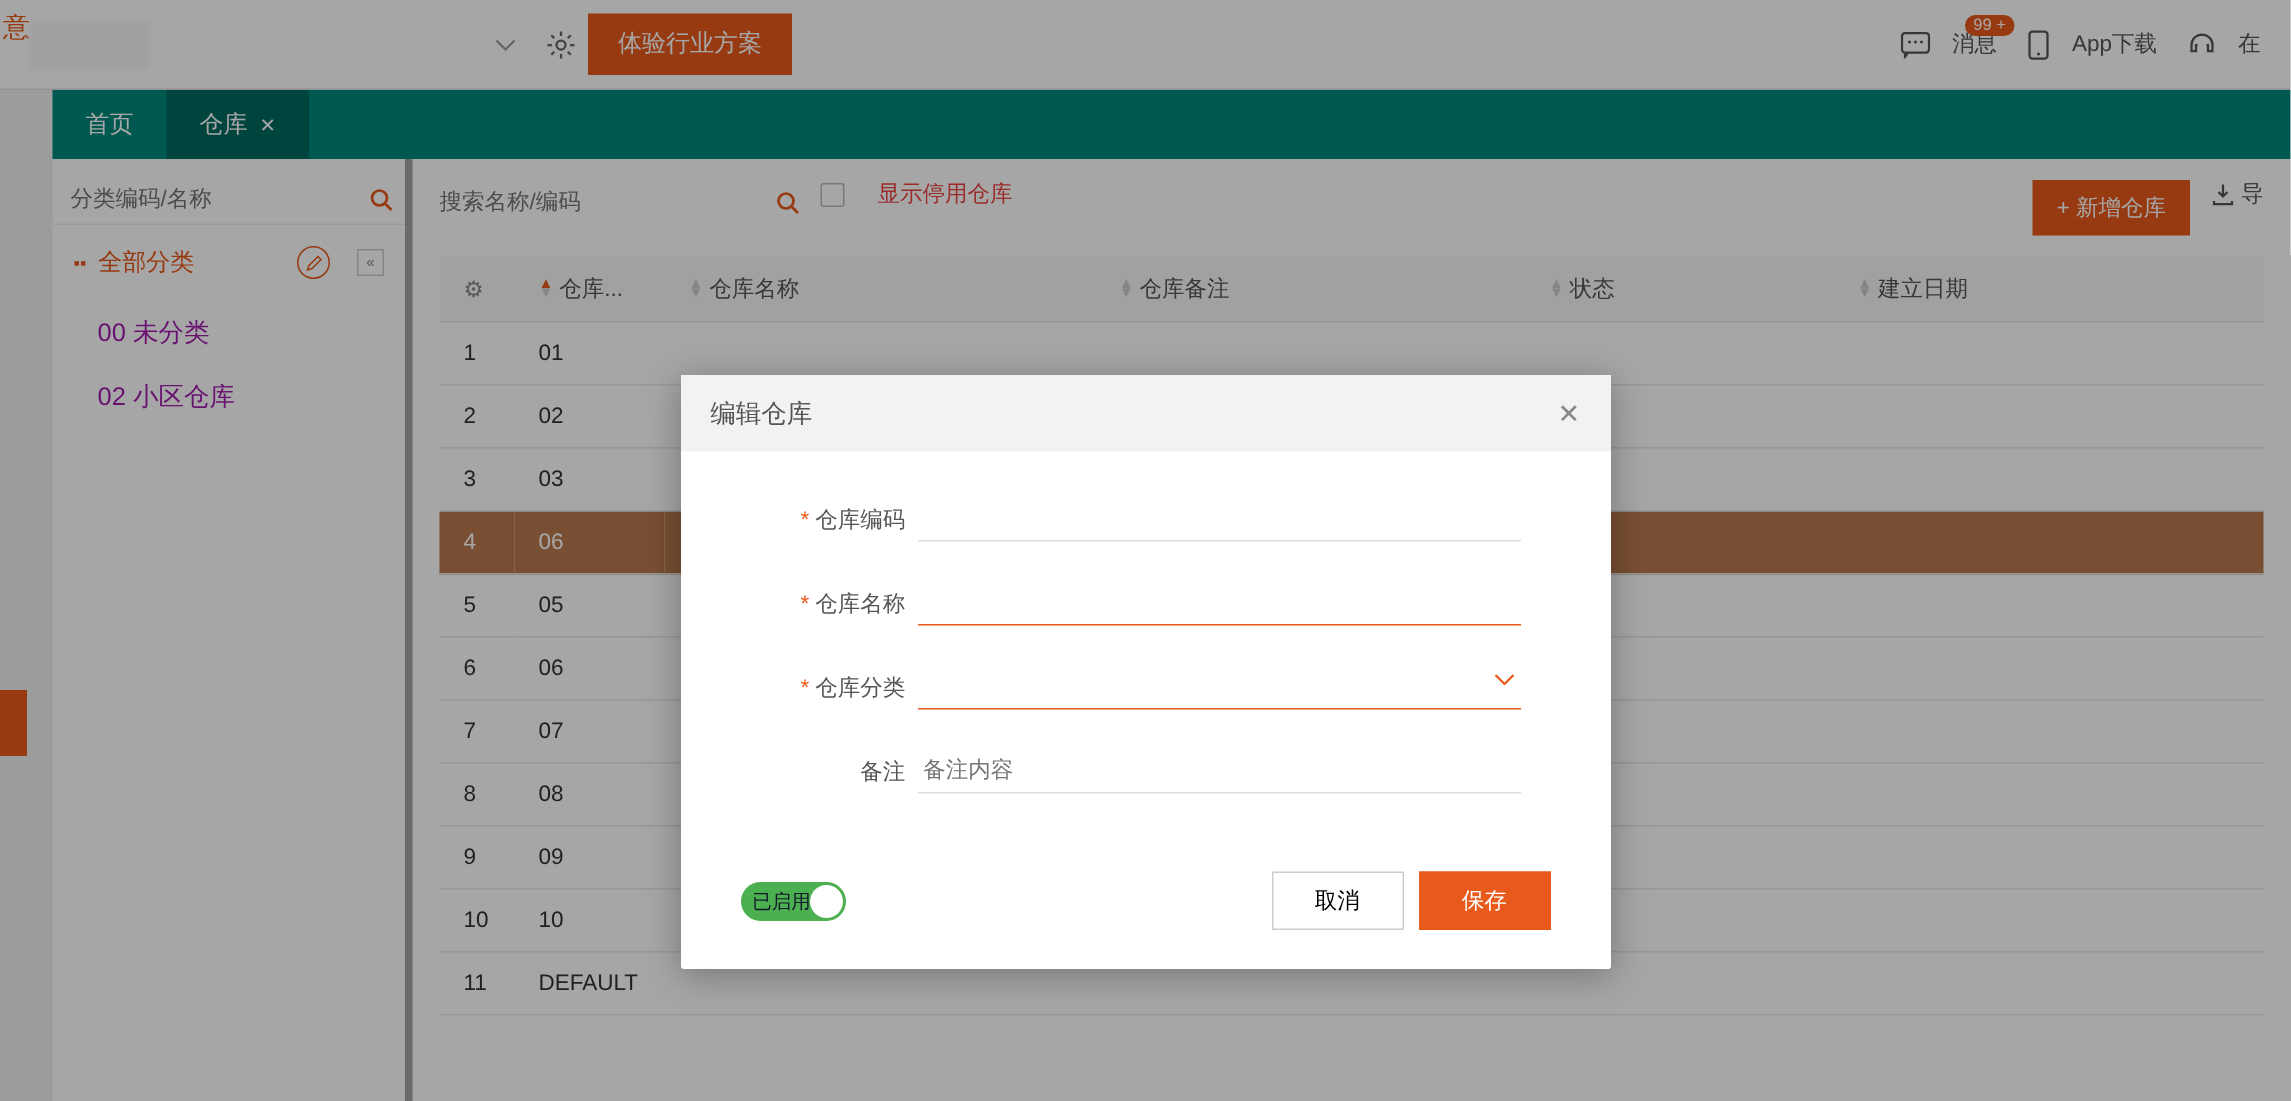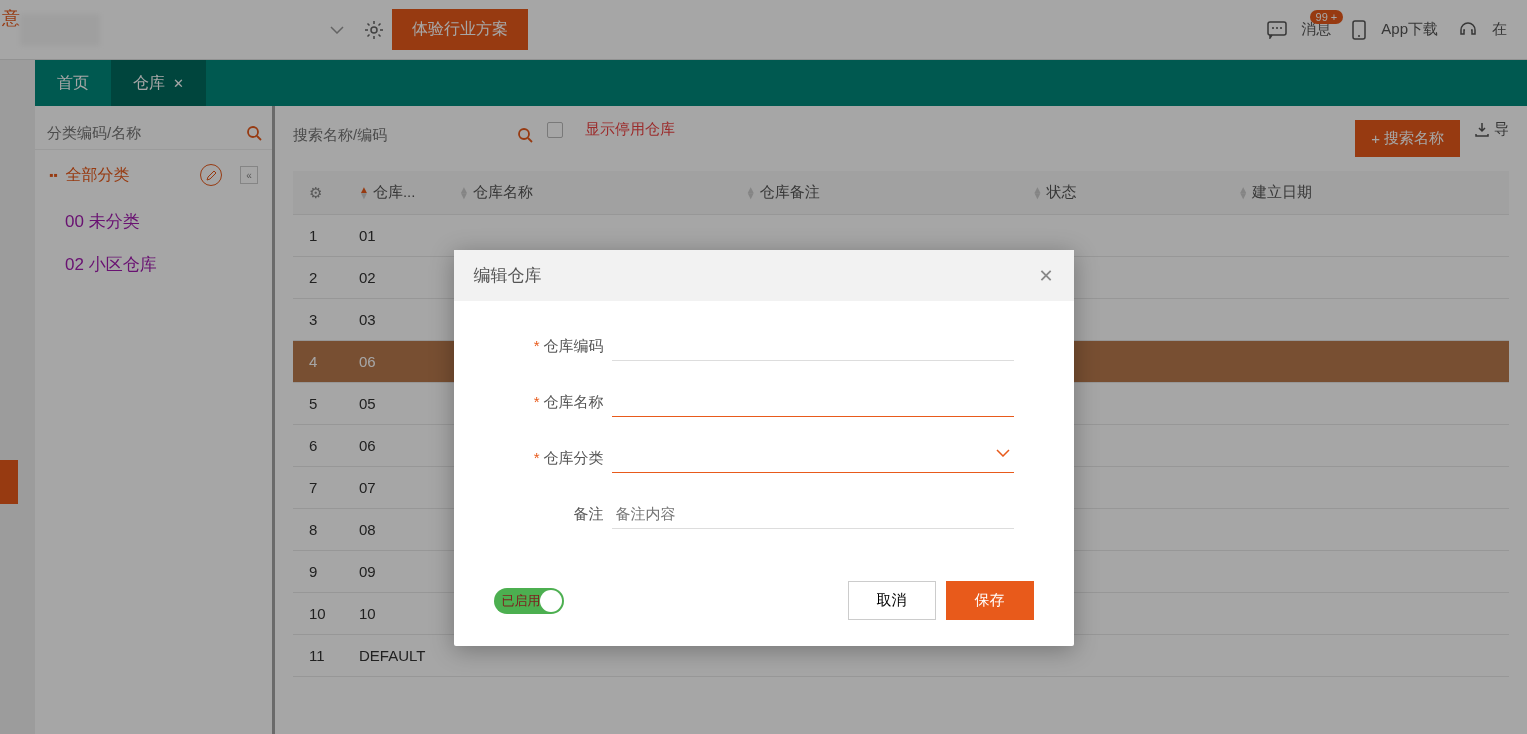--- a/index.html
+++ b/index.html
@@ -13,21 +13,21 @@
 .cta-btn{background:#e85a1b;color:#fff;border:none;padding:10px 20px;font-size:16px;cursor:pointer;margin-left:8px}
 .spacer{flex:1}
 .topbar-right{display:flex;align-items:center;gap:20px;color:#555;font-size:15px}
 .top-item{display:flex;align-items:center;gap:14px;cursor:pointer;position:relative}
 .badge{position:absolute;top:-10px;right:-12px;background:#e85a1b;color:#fff;font-size:11px;padding:1px 6px;border-radius:10px}
 .tabs-row{height:46px;background:#00897b;display:flex;align-items:stretch;margin-left:35px}
 .tab{padding:0 22px;display:flex;align-items:center;color:#fff;font-size:16px;cursor:pointer;gap:8px}
 .tab.active{background:#006b5f}
 .tab-close{font-size:13px}
 .body-area{display:flex;margin-left:35px;height:calc(100% - 106px);background:#fff}
-.sidebar{width:240px;border-right:3px solid #a3a3a3;padding-top:10px}
+.sidebar{width:240px;border-right:5px solid #a3a3a3;padding-top:10px}
 .sidebar-search{display:flex;align-items:center;padding:8px 12px;border-bottom:1px solid #eee}
 .sidebar-search input{flex:1;border:none;outline:none;font-size:15px;color:#666}
 .search-icon{color:#e85a1b;font-size:16px}
 .cat-header{display:flex;align-items:center;padding:14px 14px;color:#e85a1b;font-size:16px;gap:8px}
 .cat-header-icon{font-size:12px}
 .edit-circle{width:22px;height:22px;border:1px solid #e85a1b;border-radius:50%;display:flex;align-items:center;justify-content:center;font-size:11px;cursor:pointer;margin-left:auto}
 .collapse-btn{width:18px;height:18px;border:1px solid #ccc;display:flex;align-items:center;justify-content:center;font-size:10px;color:#888;margin-left:10px;cursor:pointer}
 .cat-item{padding:10px 14px 10px 30px;font-size:17px;color:#a21caf;cursor:pointer}
 .main{flex:1;padding:14px 18px;overflow:auto}
 .toolbar{display:flex;align-items:flex-start;gap:14px;margin-bottom:14px}
@@ -50,21 +50,21 @@
 .modal-body{padding:30px 60px 10px}
 .form-row{display:flex;align-items:center;margin-bottom:26px}
 .form-label{width:90px;text-align:right;font-size:15px;color:#555}
 .form-label .req{color:#e85a1b;margin-right:4px}
 .form-input{flex:1;border:none;border-bottom:1px solid #ddd;padding:6px 4px;font-size:15px;outline:none;margin-left:8px}
 .form-input.active{border-bottom-color:#e85a1b}
 .select-wrap{flex:1;position:relative;margin-left:8px}
 .select-wrap .form-input{width:100%;margin-left:0}
 .select-arrow{position:absolute;right:4px;top:6px;color:#e85a1b;font-size:14px}
 .modal-footer{padding:16px 40px 26px;display:flex;align-items:center}
-.toggle{width:70px;height:26px;background:#4caf50;border-radius:13px;position:relative;color:#7f1d1d;font-size:13px;display:flex;align-items:center;padding-left:8px;cursor:pointer}
+.toggle{width:70px;height:26px;background:#4caf50;border-radius:13px;position:relative;color:#0f172a;font-size:13px;display:flex;align-items:center;padding-left:8px;cursor:pointer}
 .toggle-knob{position:absolute;right:2px;top:2px;width:22px;height:22px;background:#fff;border-radius:50%}
 .btn{padding:9px 28px;font-size:15px;border:1px solid #ccc;background:#fff;cursor:pointer;margin-left:10px}
 .btn.primary{background:#e85a1b;color:#ffffff;border-color:#e85a1b}
 .left-edge{position:absolute;left:0;top:460px;width:18px;height:44px;background:#e85a1b}
 .yi{position:absolute;left:2px;top:6px;color:#e85a1b;font-size:18px}
 svg{display:block}
 </style>
 </head>
 <body>
 
@@ -165,21 +165,21 @@
               </svg>
           </span>
         </div>
         <label class="chk">
           <span class="chk-box"></span>
           <span>显示停用仓库</span>
         </label>
         <div class="spacer"></div>
         <button class="add-btn">
           <span>+</span>
-          <span>搜索名称</span>
+          <span>新增仓库</span>
         </button>
         <span class="export-btn">
           <svg width="16" height="16" viewBox="0 0 16 16">
               <path d="M8 1v8M5 6l3 3 3-3M2 12v2h12v-2" fill="none" stroke="#555" stroke-width="1.5"></path>
             </svg>
           <span>导</span>
         </span>
       </div>
 
       <table class="table">

